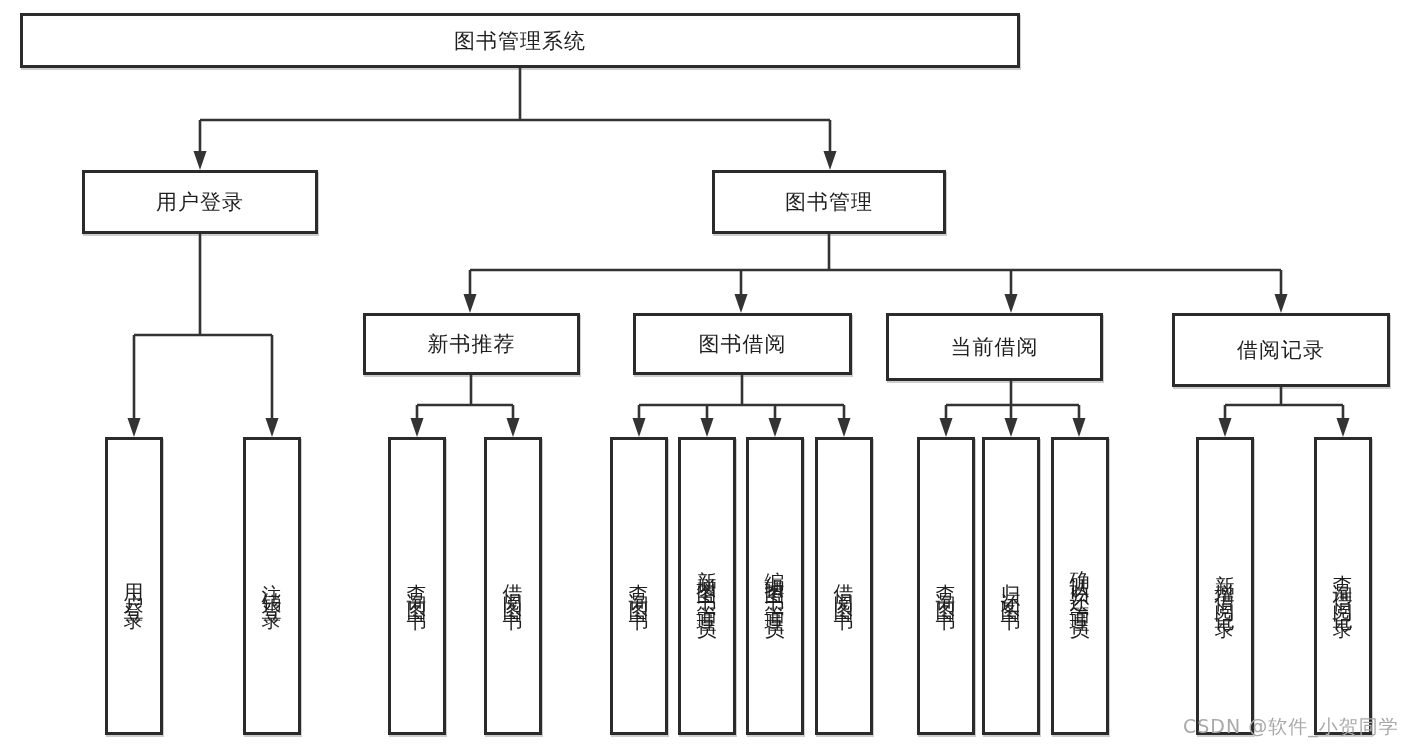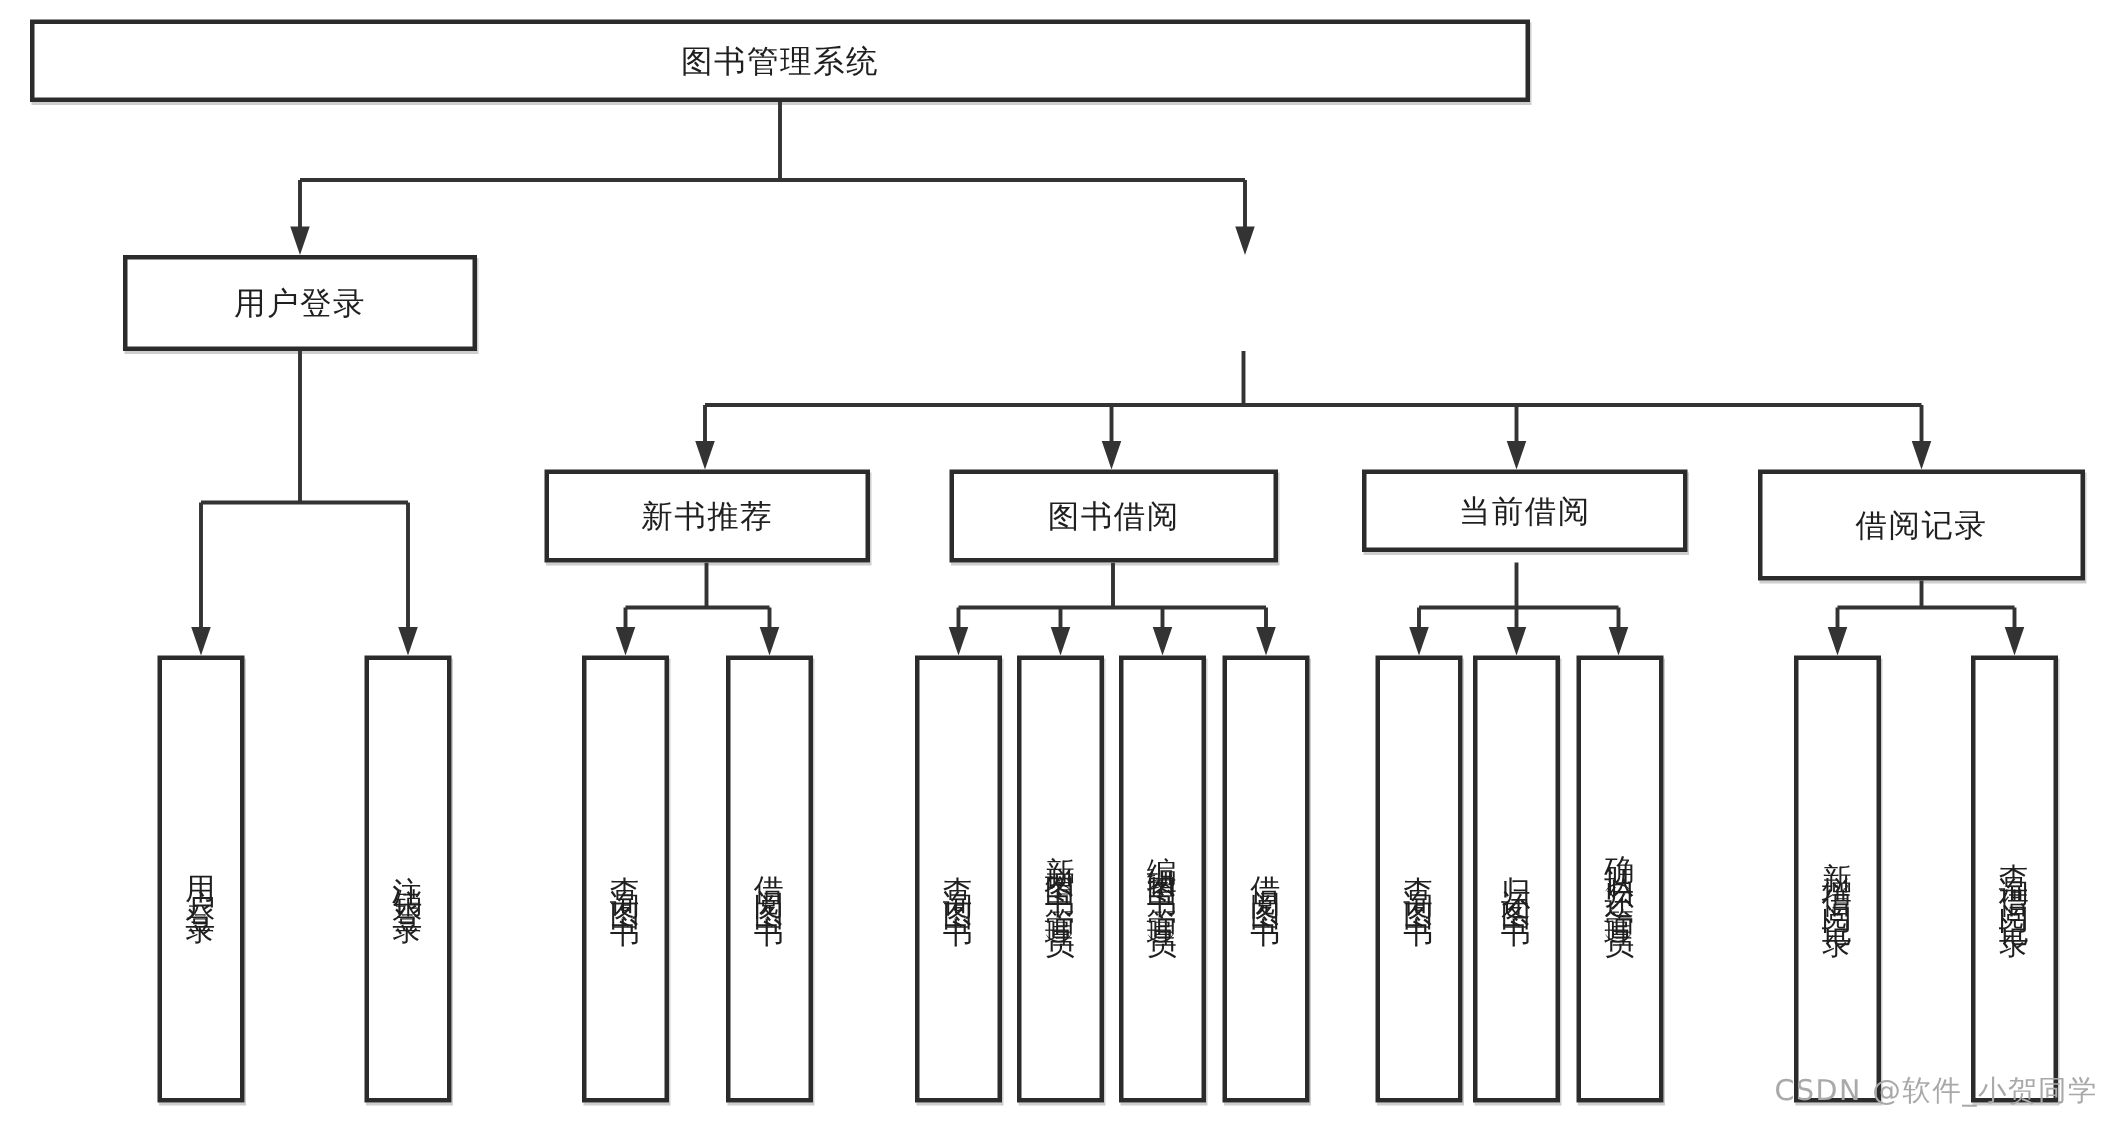--- a/index.html
+++ b/index.html
@@ -101,28 +101,31 @@
     </g>
   </svg>
 
   <div class="node hbox" style="left:20px; top:13px; width:1000px; height:55px;">
     <span>图书管理系统</span>
   </div>
 
   <div class="node hbox" style="left:82px; top:170px; width:236px; height:64px;">
     <span>用户登录</span>
   </div>
+  <div class="node hbox" style="left:712px; top:170px; width:234px; height:64px;">
+    <span>图书管理</span>
+  </div>
 
   <div class="node hbox" style="left:633px; top:313px; width:219px; height:62px;">
     <span>图书借阅</span>
   </div>
   <div class="node hbox" style="left:363px; top:313px; width:217px; height:62px;">
     <span>新书推荐</span>
   </div>
-  <div class="node hbox" style="left:908px; top:313px; width:217px; height:55px;">
+  <div class="node hbox" style="left:886px; top:313px; width:217px; height:68px;">
     <span>当前借阅</span>
   </div>
   <div class="node hbox" style="left:1172px; top:313px; width:218px; height:74px;">
     <span>借阅记录</span>
   </div>
 
   <div class="node vbox" style="left:105px;">
     <span class="vtext">用户登录</span>
   </div>
   <div class="node vbox" style="left:243px;">

